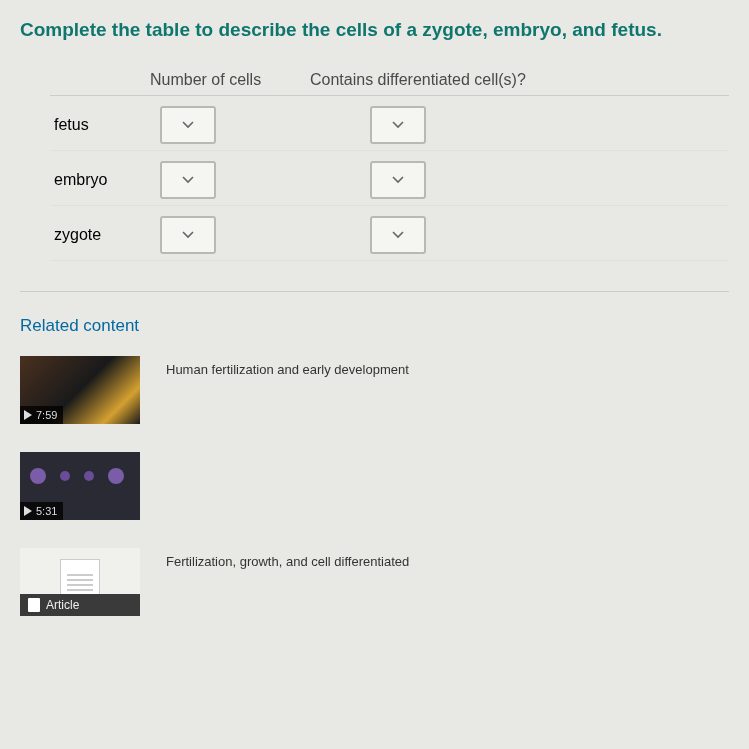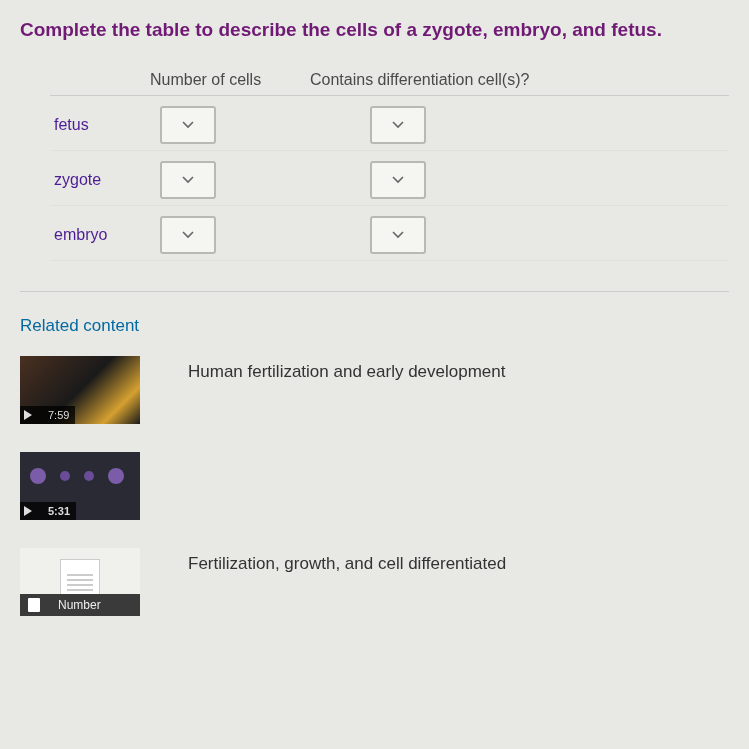--- a/index.html
+++ b/index.html
@@ -7,21 +7,21 @@
       font-family: -apple-system, BlinkMacSystemFont, "Segoe UI", Arial, sans-serif;
       background: #e8e8e5;
       width: 749px;
       height: 749px;
       padding: 18px 20px;
       color: #333;
     }
     .question {
       font-size: 19px;
       font-weight: 700;
-      color: #701a75;
+      color: #0f766e;
       margin-bottom: 28px;
       line-height: 1.3;
     }
     .table-area {
       margin-left: 30px;
       margin-bottom: 30px;
     }
     .table-headers {
       display: flex;
       padding-left: 100px;
@@ -34,21 +34,21 @@
     .col-diff { width: 260px; }
     .data-row {
       display: flex;
       align-items: center;
       padding: 10px 0 6px 0;
       border-bottom: 1px solid #e0e0dd;
     }
     .row-label {
       width: 100px;
       font-size: 16px;
-      color: #4c1d95;
+      color: #000000;
       padding-left: 4px;
     }
     .dropdown-cell1 { width: 160px; display:flex; justify-content:flex-start; padding-left:10px;}
     .dropdown-cell2 { width: 260px; display:flex; justify-content:flex-start; padding-left:60px;}
     .dropdown {
       width: 56px;
       height: 38px;
       background: #f5f5f2;
       border: 2px solid #b8b8b5;
       border-radius: 3px;
@@ -82,21 +82,20 @@
       height: 68px;
       background: #1a1a1a;
       position: relative;
       flex-shrink: 0;
     }
     .thumb-video1 {
       background: linear-gradient(135deg, #4a3020 0%, #1a1a1a 50%, #d4a030 80%, #1a1a1a 100%);
     }
     .thumb-video2 {
       background: #2a2a35;
-      font-weight: bold;
     }
     .cell-dots {
       position:absolute;
       top: 16px; left: 10px;
       display:flex; gap:14px; align-items:center;
     }
     .dot { width:16px; height:16px; border-radius:50%; background:#7a5ca8; }
     .dot.small { width:10px; height:10px; background:#6a4c98;}
     .thumb-article {
       background: #f0f0ed;
@@ -113,48 +112,47 @@
     .doc-line { height:2px; background:#ccc; margin-bottom:3px;}
     .thumb-footer {
       position: absolute;
       bottom: 0; left: 0;
       background: rgba(0,0,0,0.75);
       color: #ddd;
       font-size: 11px;
       padding: 3px 6px 3px 4px;
       display: flex;
       align-items: center;
-      gap: 16px;
+      gap: 4px;
     }
     .thumb-footer.full { right:0; background:#3a3a3a; color:#eee; padding:4px 8px; font-size:12px;}
     .play-tri {
       width: 0; height: 0;
       border-left: 8px solid #ddd;
       border-top: 5px solid transparent;
       border-bottom: 5px solid transparent;
     }
     .article-icon-small {
       width:12px; height:14px; background:#fff; border-radius:1px; margin-right:2px;
     }
     .related-title {
-      font-size: 17px;
+      font-size: 13px;
       color: #333;
       padding-top: 6px;
-      margin-left: 22px;
     }
   </style>
 </head>
 <body>
 
 <div class="question">Complete the table to describe the cells of a zygote, embryo, and fetus.</div>
 
 <div class="table-area">
   <div class="table-headers">
     <div class="col-numcells">Number of cells</div>
-    <div class="col-diff">Contains differentiation cell(s)?</div>
+    <div class="col-diff">Contains differentiated cell(s)?</div>
   </div>
 
   <div class="data-row">
     <div class="row-label">fetus</div>
     <div class="dropdown-cell1">
       <div class="dropdown">
         <svg class="chevron" viewBox="0 0 12 8">
             <path d="M1 1 L6 6 L11 1" stroke="#666" stroke-width="1.6" fill="none"></path>
           </svg>
       </div>
@@ -162,39 +160,39 @@
     <div class="dropdown-cell2">
       <div class="dropdown">
         <svg class="chevron" viewBox="0 0 12 8">
             <path d="M1 1 L6 6 L11 1" stroke="#666" stroke-width="1.6" fill="none"></path>
           </svg>
       </div>
     </div>
   </div>
 
   <div class="data-row">
+    <div class="row-label">embryo</div>
+    <div class="dropdown-cell1">
+      <div class="dropdown">
+        <svg class="chevron" viewBox="0 0 12 8">
+            <path d="M1 1 L6 6 L11 1" stroke="#666" stroke-width="1.6" fill="none"></path>
+          </svg>
+      </div>
+    </div>
+    <div class="dropdown-cell2">
+      <div class="dropdown">
+        <svg class="chevron" viewBox="0 0 12 8">
+            <path d="M1 1 L6 6 L11 1" stroke="#666" stroke-width="1.6" fill="none"></path>
+          </svg>
+      </div>
+    </div>
+  </div>
+
+  <div class="data-row">
     <div class="row-label">zygote</div>
-    <div class="dropdown-cell1">
-      <div class="dropdown">
-        <svg class="chevron" viewBox="0 0 12 8">
-            <path d="M1 1 L6 6 L11 1" stroke="#666" stroke-width="1.6" fill="none"></path>
-          </svg>
-      </div>
-    </div>
-    <div class="dropdown-cell2">
-      <div class="dropdown">
-        <svg class="chevron" viewBox="0 0 12 8">
-            <path d="M1 1 L6 6 L11 1" stroke="#666" stroke-width="1.6" fill="none"></path>
-          </svg>
-      </div>
-    </div>
-  </div>
-
-  <div class="data-row">
-    <div class="row-label">embryo</div>
     <div class="dropdown-cell1">
       <div class="dropdown">
         <svg class="chevron" viewBox="0 0 12 8">
             <path d="M1 1 L6 6 L11 1" stroke="#666" stroke-width="1.6" fill="none"></path>
           </svg>
       </div>
     </div>
     <div class="dropdown-cell2">
       <div class="dropdown">
         <svg class="chevron" viewBox="0 0 12 8">
@@ -239,17 +237,17 @@
     <div class="doc-icon">
       <div class="doc-lines">
           <div class="doc-line"></div>
           <div class="doc-line"></div>
           <div class="doc-line"></div>
           <div class="doc-line"></div>
         </div>
     </div>
     <div class="thumb-footer full">
       <div class="article-icon-small"></div>
-      <span>Number</span>
+      <span>Article</span>
     </div>
   </div>
   <div class="related-title">Fertilization, growth, and cell differentiated</div>
 </div>
 
 </body></html>

